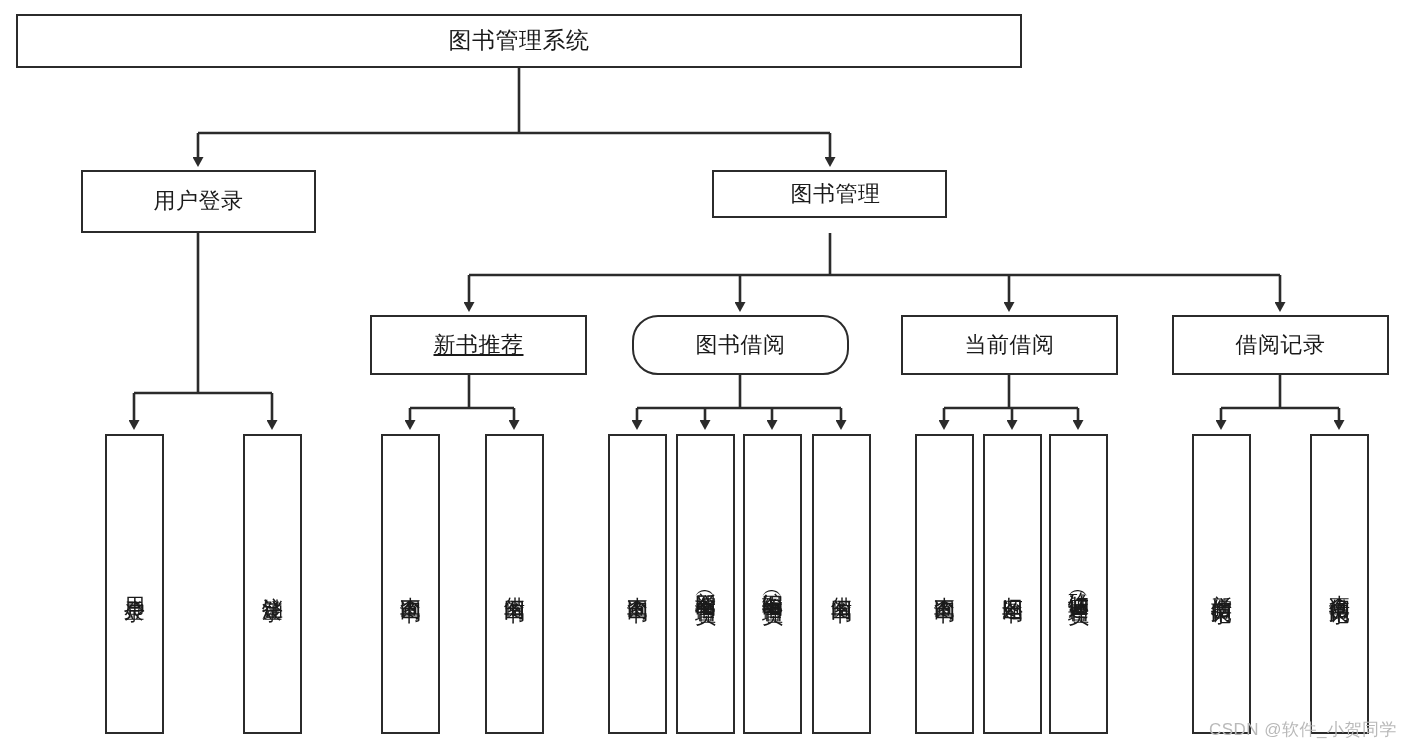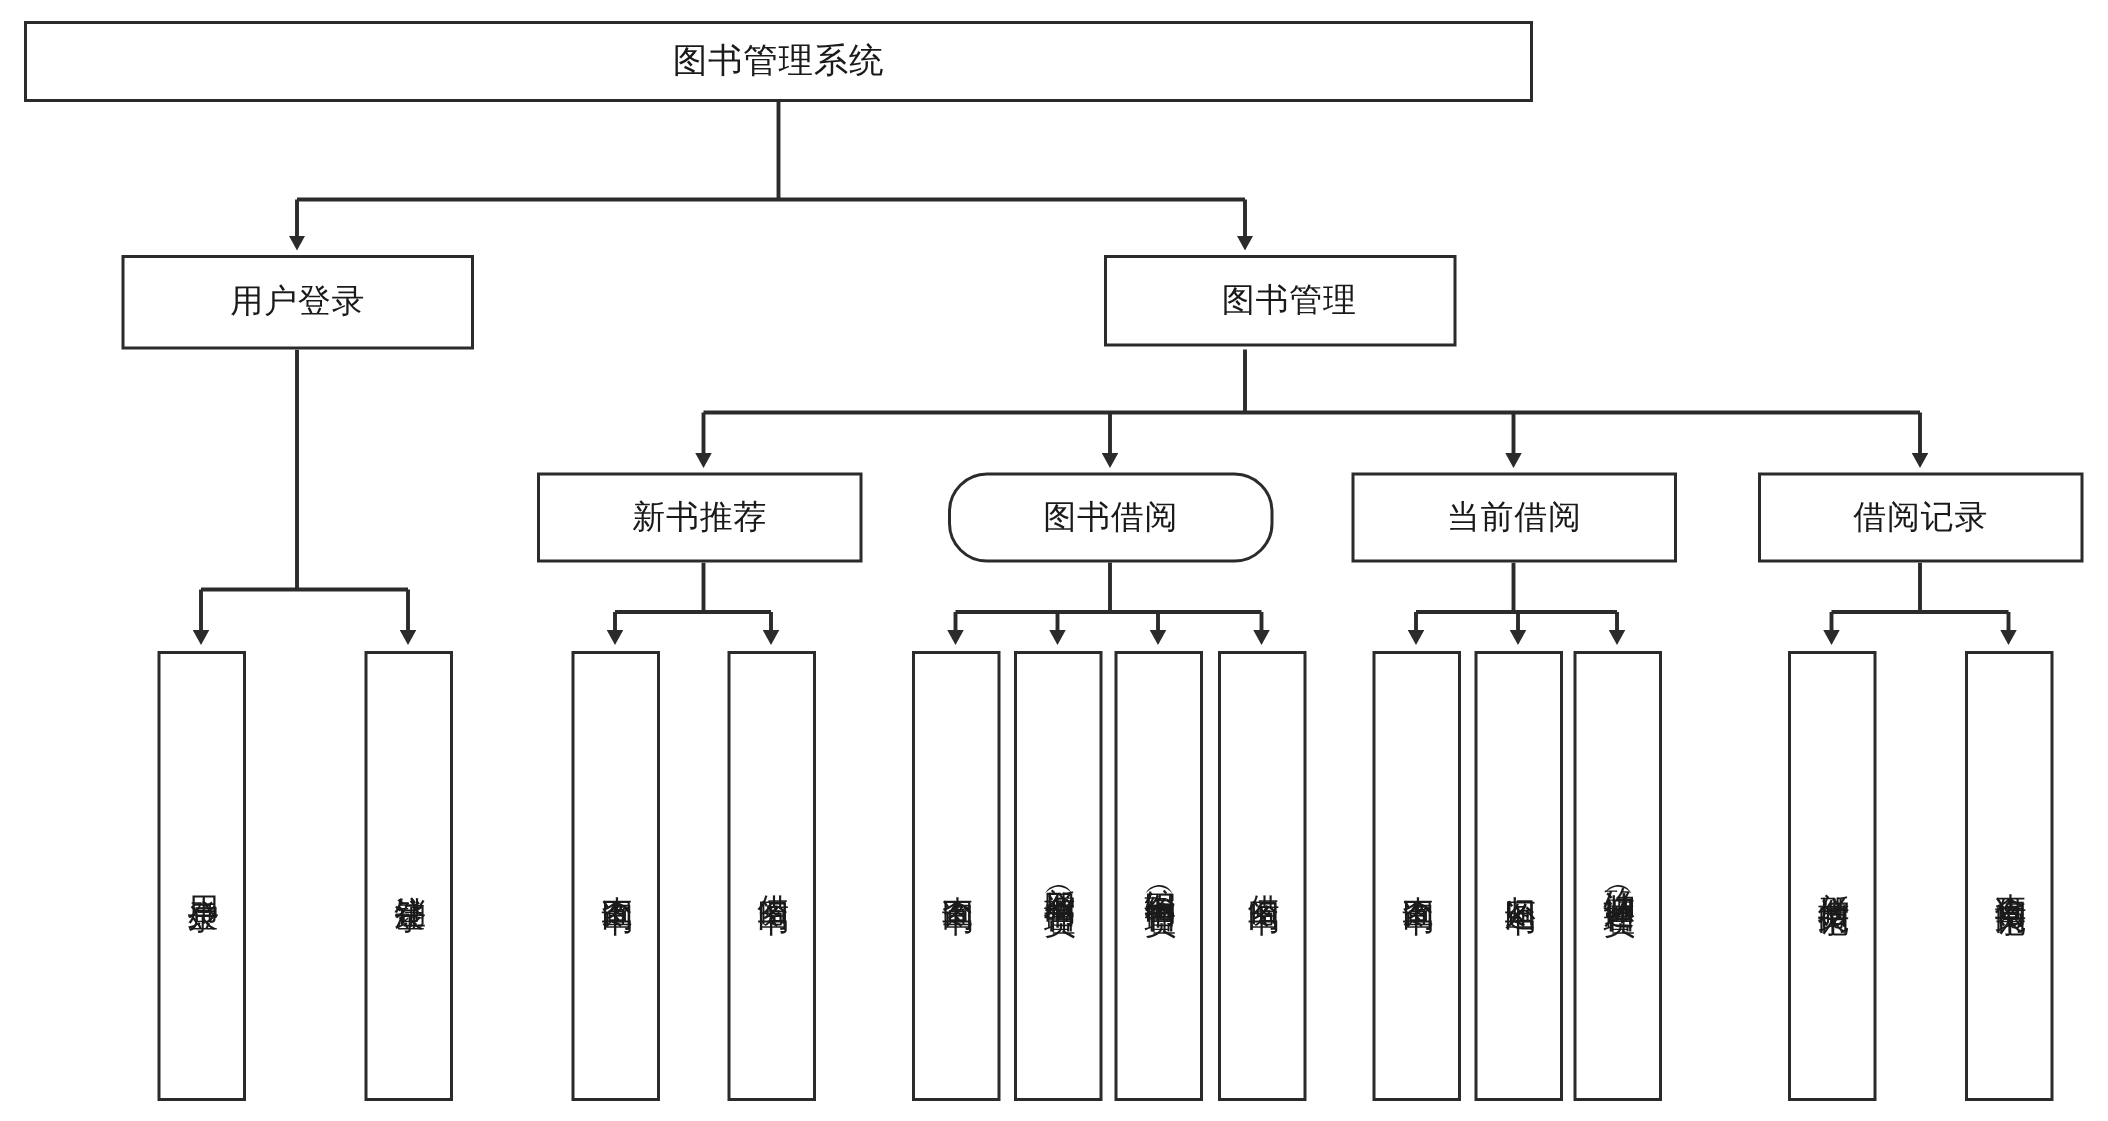--- a/index.html
+++ b/index.html
@@ -130,25 +130,25 @@
   </svg>
 
   <div class="node root horizontal" style="left:16px; top:14px; width:1006px; height:54px;">
     <span class="node-label">图书管理系统</span>
   </div>
 
   <div class="node horizontal" style="left:81px; top:170px; width:235px; height:63px;">
     <span class="node-label">用户登录</span>
   </div>
 
-  <div class="node horizontal" style="left:736px; top:170px; width:235px; height:61px;padding-left:12px;">
+  <div class="node horizontal" style="left:712px; top:170px; width:235px; height:48px;padding-left:12px;">
     <span class="node-label">图书管理</span>
   </div>
 
-  <div class="node horizontal" style="left:358px; top:315px; width:217px; height:60px;">
+  <div class="node horizontal" style="left:370px; top:315px; width:217px; height:60px;text-decoration:underline;">
     <span class="node-label">新书推荐</span>
   </div>
 
   <div class="node horizontal" style="left:632px; top:315px; width:217px; height:60px;border-radius:26px;">
     <span class="node-label">图书借阅</span>
   </div>
 
   <div class="node horizontal" style="left:901px; top:315px; width:217px; height:60px;">
     <span class="node-label">当前借阅</span>
   </div>
@@ -202,14 +202,15 @@
   </div>
 
   <div class="node vertical" style="left:1192px; top:434px; width:59px; height:300px;">
     <span class="node-label">新增借阅记录</span>
   </div>
 
   <div class="node vertical" style="left:1310px; top:434px; width:59px; height:300px;">
     <span class="node-label">查询借阅记录</span>
   </div>
 
+  <div class="watermark">CSDN @软件_小贺同学</div>
 
 </div>
 
 </body></html>

